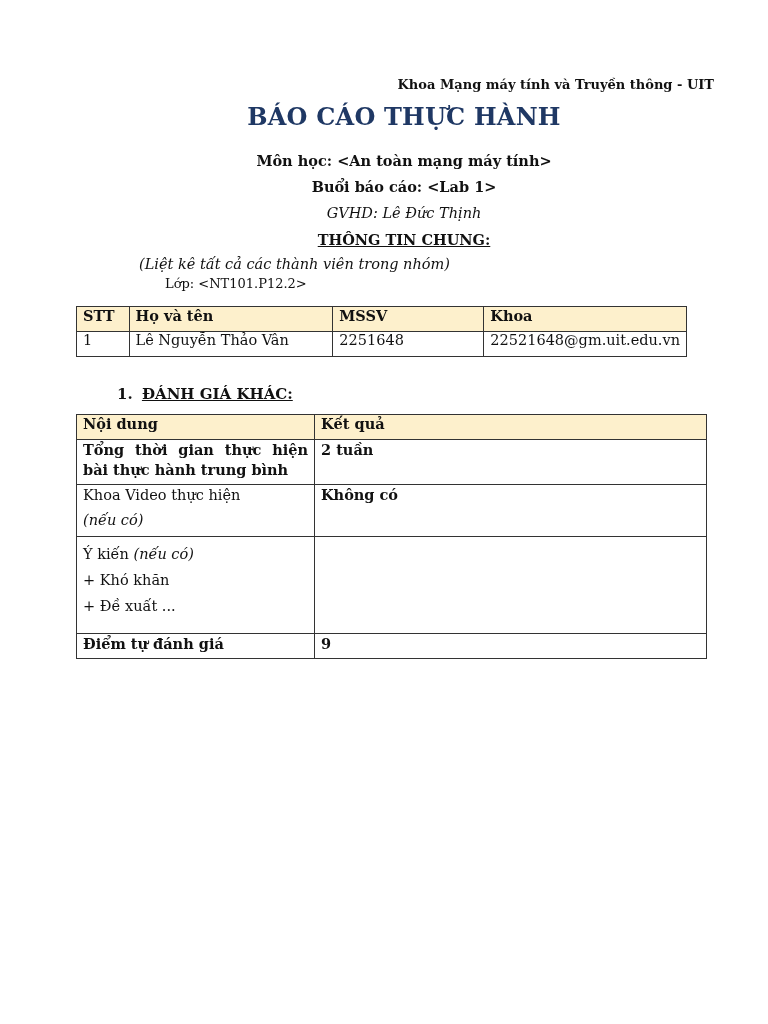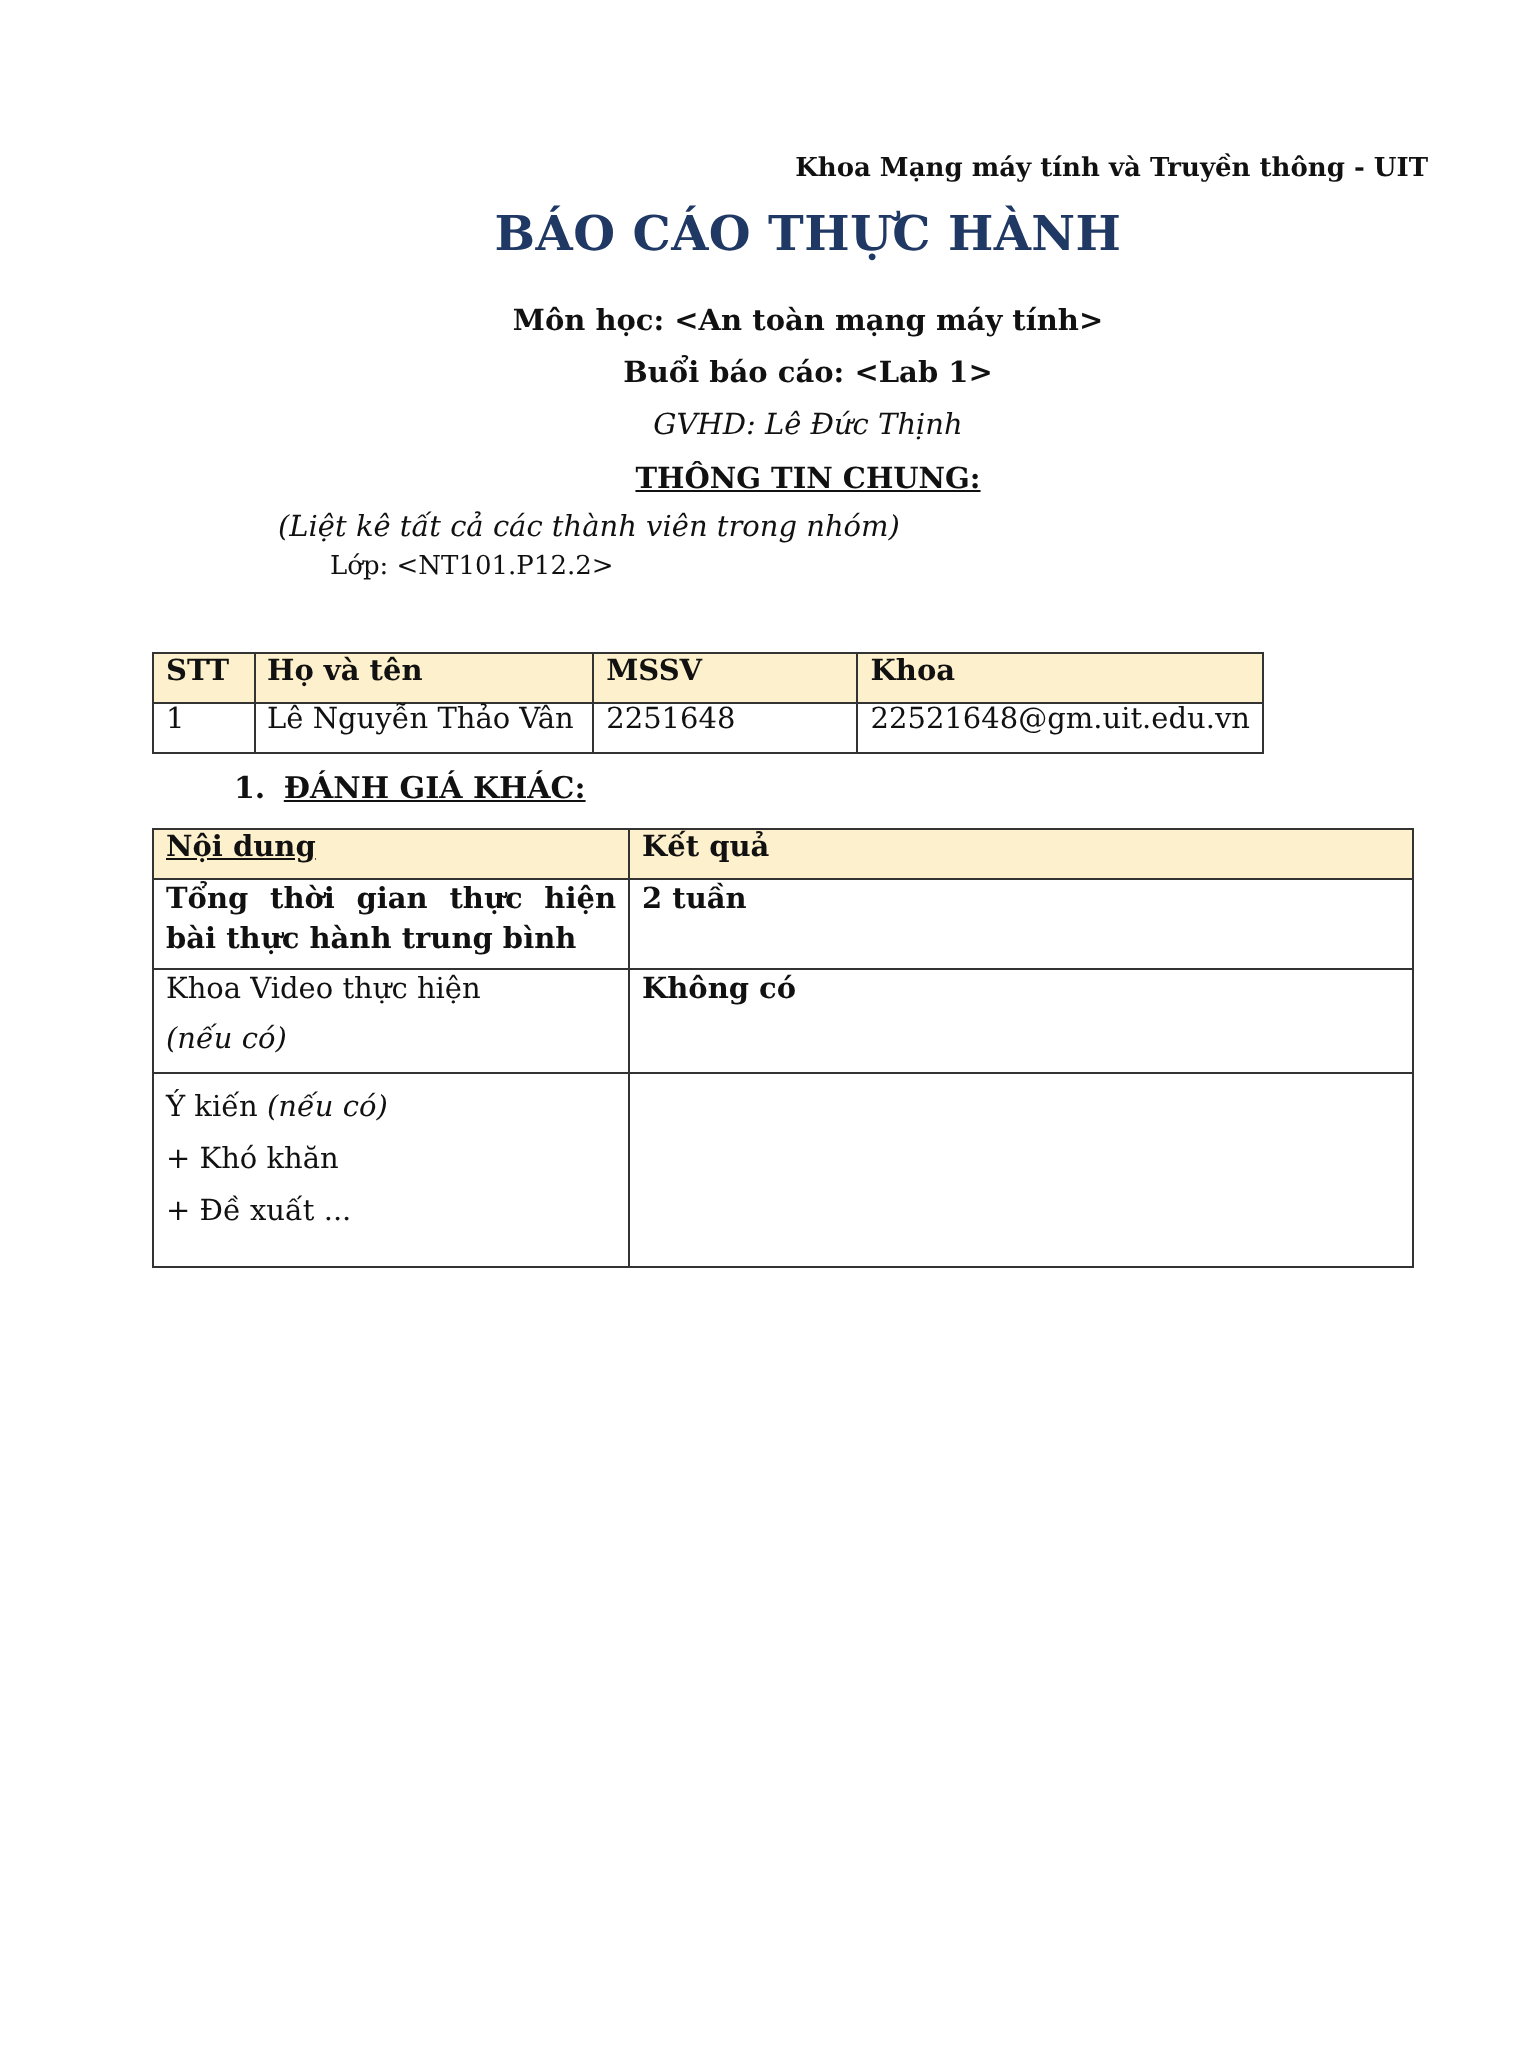--- a/index.html
+++ b/index.html
@@ -26,21 +26,21 @@
 <div class="abs title">BÁO CÁO THỰC HÀNH</div>
 
 <div class="abs center-line bold" style="top:152px;">Môn học: &lt;An toàn mạng máy tính&gt;</div>
 <div class="abs center-line bold" style="top:178px;">Buổi báo cáo: &lt;Lab 1&gt;</div>
 <div class="abs center-line ital" style="top:205px;">GVHD: Lê Đức Thịnh</div>
 <div class="abs center-line bold ul" style="top:231px;">THÔNG TIN CHUNG:</div>
 
 <div class="abs ital" style="left:139px; top:256px; font-size:14.5px;">(Liệt kê tất cả các thành viên trong nhóm)</div>
 <div class="abs" style="left:139px; top:276px; font-size:13px;margin-left:26px;">Lớp: &lt;NT101.P12.2&gt;</div>
 
-<table style="left:76px; top:306px; width:556px;margin-top:20px;">
+<table style="left:76px; top:306px; width:611px;">
   <tbody>
       <tr style="height:25px;">
     <th class="left" style="width:40px;">STT</th>
     <th style="width:198px;">Họ và tên</th>
     <th style="width:142px;">MSSV</th>
     <th>Khoa</th>
   </tr>
   <tr style="height:25px;">
     <td>1</td>
     <td>Lê Nguyễn Thảo Vân</td>
@@ -51,21 +51,21 @@
   </table>
 
 <div class="abs bold" style="left:117px; top:385px; font-size:15px;">
   <span>1.</span>
   <span class="ul" style="margin-left:4px;">ĐÁNH GIÁ KHÁC:</span>
 </div>
 
 <table style="left:76px; top:414px; width:631px;">
   <tbody>
       <tr style="height:25px;">
-    <th style="width:225px;text-decoration:underline;">Nội dung</th>
+    <th style="width:225px;">Nội dung</th>
     <th>Kết quả</th>
   </tr>
   <tr style="height:45px;">
     <td class="line" style="text-align:justify;">Tổng thời gian thực hiện bài thực hành trung bình</td>
     <td class="line">2 tuần</td>
   </tr>
   <tr style="height:52px;">
     <td>
       <div style="line-height:20px;">Khoa Video thực hiện</div>
       <div class="ital" style="line-height:20px; margin-top:5px;">(nếu có)</div>
@@ -76,14 +76,18 @@
     <td style="padding-top:4px;margin-top:32px;">
       <div style="line-height:26px;">
         <span>Ý kiến</span>
         <span class="ital">(nếu có)</span>
       </div>
       <div style="line-height:26px;">+ Khó khăn</div>
       <div style="line-height:26px;">+ Đề xuất ...</div>
     </td>
     <td></td>
   </tr>
+  <tr style="height:25px;">
+    <td class="line">Điểm tự đánh giá</td>
+    <td class="line">9</td>
+  </tr>
 </tbody>
   </table>
 
 </body></html>

